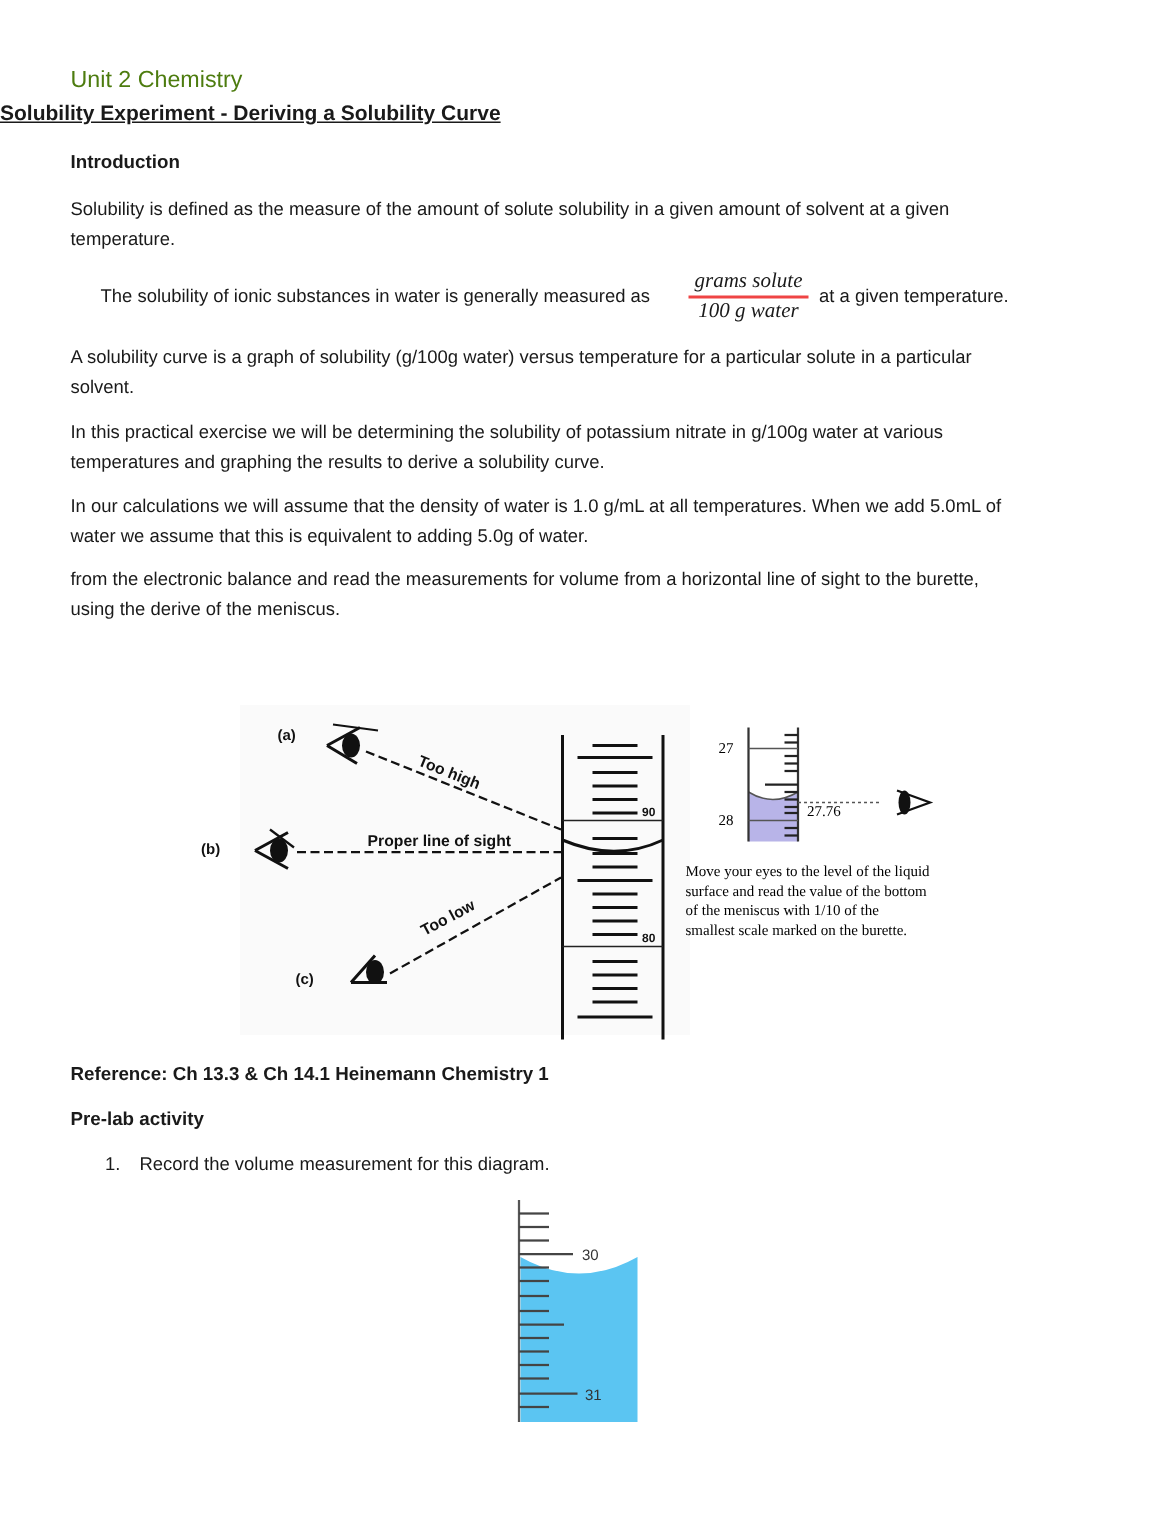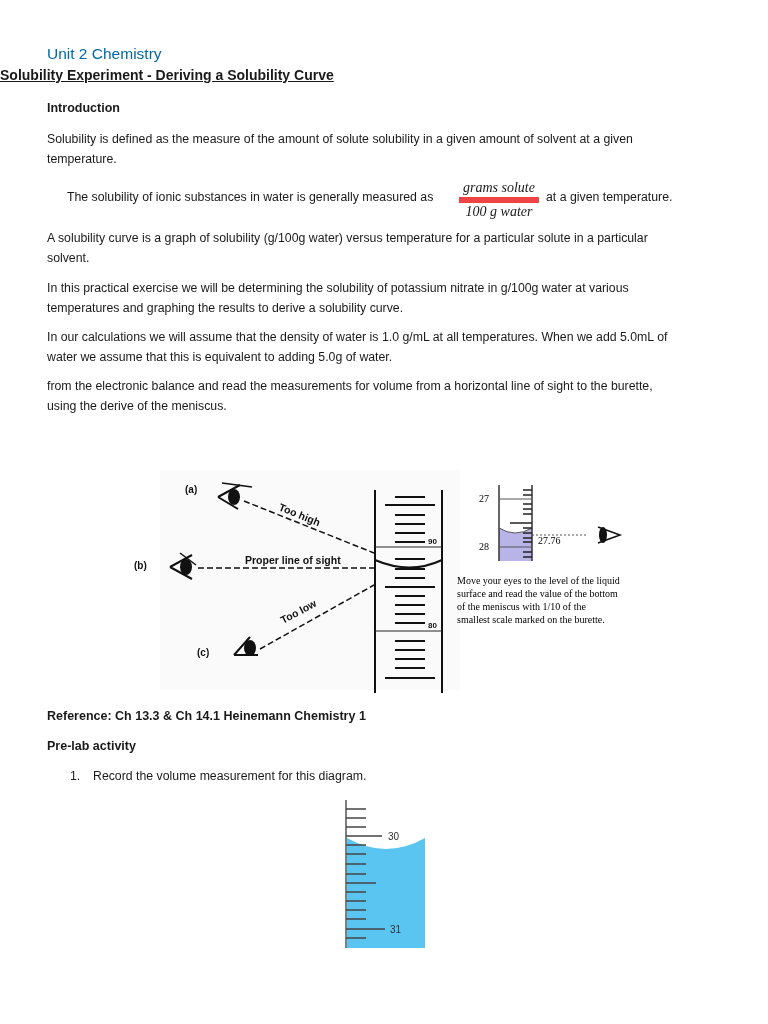--- a/index.html
+++ b/index.html
@@ -1,28 +1,28 @@
 <!DOCTYPE html>
 <html><head>
   <meta charset="utf-8">
   <style>
     html, body { margin: 0; padding: 0; background: #ffffff; }
     body { width: 768px; height: 1024px; position: relative; overflow: hidden;
            font-family: "Liberation Sans", sans-serif; color: #1a1a1a; }
     .page { position: absolute; left: 0; top: 0; width: 768px; height: 1024px; }
-    .unit-title { position: absolute; left: 47px; top: 45px; font-size: 15.5px; color: #0369a1; }
+    .unit-title { position: absolute; left: 47px; top: 45px; font-size: 15.5px; color: #4d7c0f; }
     .doc-title { position: absolute; left: 0; width: 768px; top: 67px; 
                  font-size: 14px; font-weight: bold; text-decoration: underline; }
     .heading { position: absolute; left: 47px; font-size: 12.5px; font-weight: bold; }
     .para { position: absolute; left: 47px; width: 680px; font-size: 12.3px; line-height: 19.5px; }
     .frac-line { position: absolute; left: 47px; top: 180px; width: 680px; font-size: 12.3px; height: 38px; margin-left: 20px; }
     .frac-line .pre { position: absolute; left: 0; top: 10px; }
     .frac { position: absolute; left: 392px; top: 0; width: 80px; text-align: center;
             font-family: "Liberation Serif", serif; font-style: italic; font-size: 14px; }
-    .frac .num { display: block; border-bottom: 6px solid #ef4444; padding-bottom: 1px; }
+    .frac .num { display: block; border-bottom: 2px solid #ef4444; padding-bottom: 1px; }
     .frac .den { display: block; padding-top: 1px; }
     .frac-line .post { position: absolute; left: 479px; top: 10px; }
     .figure { position: absolute; }
     .caption-serif { font-family: "Liberation Serif", serif; font-size: 10px; color: #222; line-height: 13.5px; }
     .list-item { position: absolute; left: 70px; top: 769px; font-size: 12.3px; }
     .list-item .num { display: inline-block; width: 23px; }
   </style>
 </head>
 <body>
 

